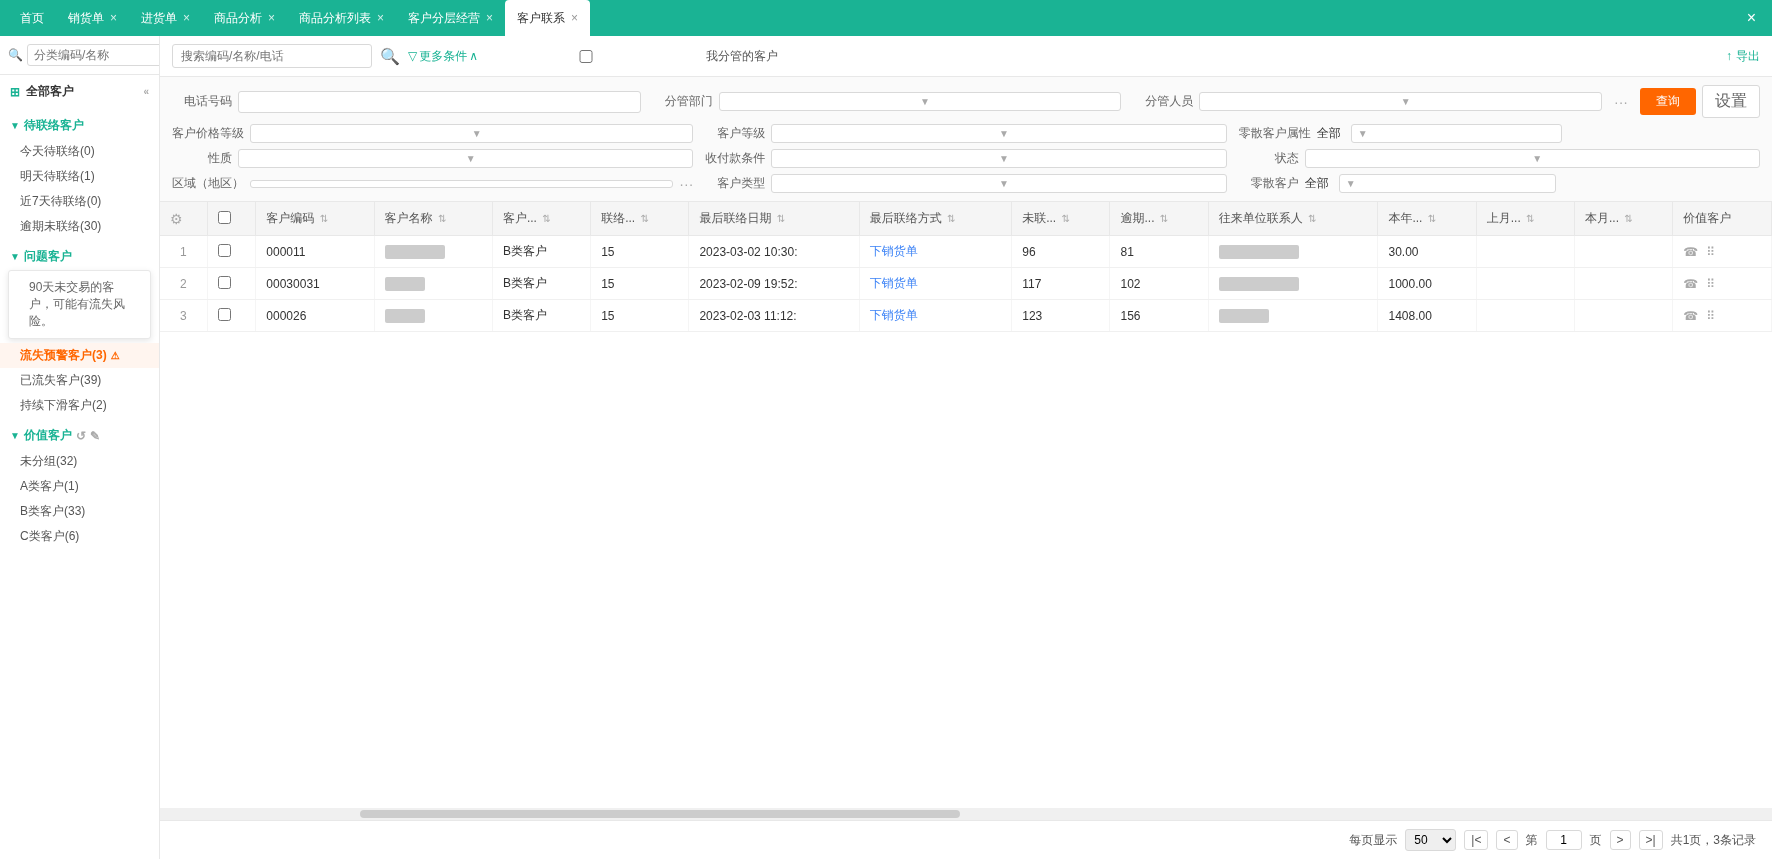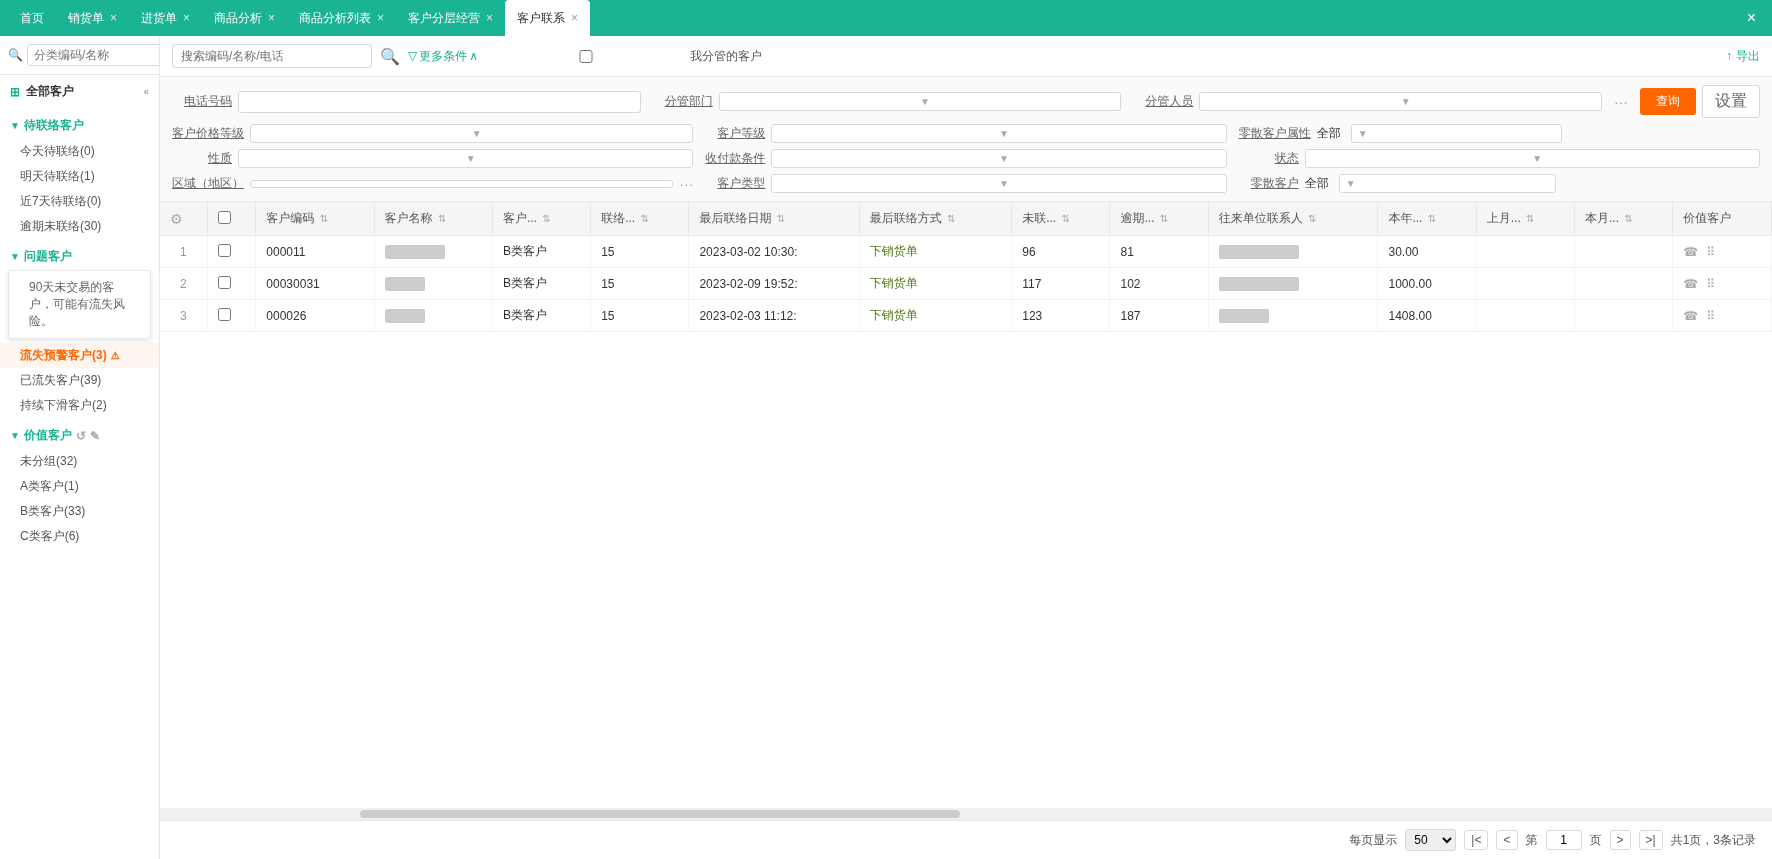--- a/index.html
+++ b/index.html
@@ -111,21 +111,21 @@
       padding: 4px 8px; width: 200px; font-size: 12px; outline: none;
     }
     .filter-search-btn {
       background: none; border: none; cursor: pointer; color: #ff6600; font-size: 16px;
     }
     .filter-more {
       display: flex; align-items: center;
       color: #1ab394; cursor: pointer; gap: 2px; font-size: 12px;
     }
     .filter-checkbox {
-      display: flex; align-items: center; gap: 4px; color: #555; cursor: pointer;
+      display: flex; align-items: center; gap: 20px; color: #555; cursor: pointer;
     }
     .export-btn {
       margin-left: auto;
       display: flex; align-items: center; gap: 4px;
       color: #1ab394; cursor: pointer; font-size: 12px;
     }
 
     
     .adv-filter {
       background: #fafafa;
@@ -135,21 +135,21 @@
     .adv-filter-row {
       display: flex; align-items: center;
       gap: 12px; margin-bottom: 6px;
     }
     .adv-filter-row:last-child { margin-bottom: 0; }
     .filter-field {
       display: flex; align-items: center;
       flex: 1; gap: 6px;
     }
     .filter-field label {
-      color: #666; white-space: nowrap; min-width: 60px; text-align: right; text-decoration: underline;
+      color: #666; white-space: nowrap; min-width: 60px; text-align: right;
     }
     .filter-field input, .filter-field select {
       flex: 1; border: 1px solid #d9d9d9; border-radius: 3px;
       padding: 3px 6px; font-size: 12px; outline: none; background: #fff;
     }
     .filter-select {
       display: flex; align-items: center;
       flex: 1; border: 1px solid #d9d9d9; border-radius: 3px;
       padding: 3px 6px; background: #fff; cursor: pointer;
     }
@@ -187,21 +187,21 @@
     }
     th.sortable { cursor: pointer; }
     th .sort-icon { color: #aaa; font-size: 10px; margin-left: 2px; }
     td {
       padding: 7px 10px;
       border-bottom: 1px solid #f0f0f0;
       border-right: 1px solid #f5f5f5;
       color: #333; font-size: 12px;
       white-space: nowrap;
     }
-    .td-link { color: #4d7c0f; cursor: pointer; text-decoration: none; font-family: Liberation Serif, serif; }
+    .td-link { color: #3b82f6; cursor: pointer; text-decoration: none; font-family: Liberation Serif, serif; }
     .td-blur {
       display: inline-block;
       background: #ccc; border-radius: 2px;
       color: transparent; user-select: none;
       height: 14px; vertical-align: middle;
     }
     .action-icons { display: flex; gap: 8px; color: #aaa; cursor: pointer; }
     .settings-col { color: #aaa; cursor: pointer; font-size: 14px; }
     .row-num { color: #999; text-align: center; }
 
@@ -569,21 +569,21 @@
             <tr>
     <td class="row-num">3</td>
     <td><input type="checkbox" style=""></td>
     <td>000026</td>
     <td><span class="td-blur" style="width:40px">&nbsp;&nbsp;&nbsp;&nbsp;&nbsp;&nbsp;</span></td>
     <td>B类客户</td>
     <td>15</td>
     <td>2023-02-03 11:12:</td>
     <td><a class="td-link">下销货单</a></td>
     <td>123</td>
-    <td>187</td>
+    <td>156</td>
     <td><span class="td-blur" style="width:50px">&nbsp;&nbsp;&nbsp;&nbsp;&nbsp;&nbsp;</span></td>
     <td>1408.00</td>
     <td></td>
     <td></td>
     <td>
       <div class="action-icons">
         <span title="联络">☎</span>
         <span title="更多">⠿</span>
       </div>
     </td>

